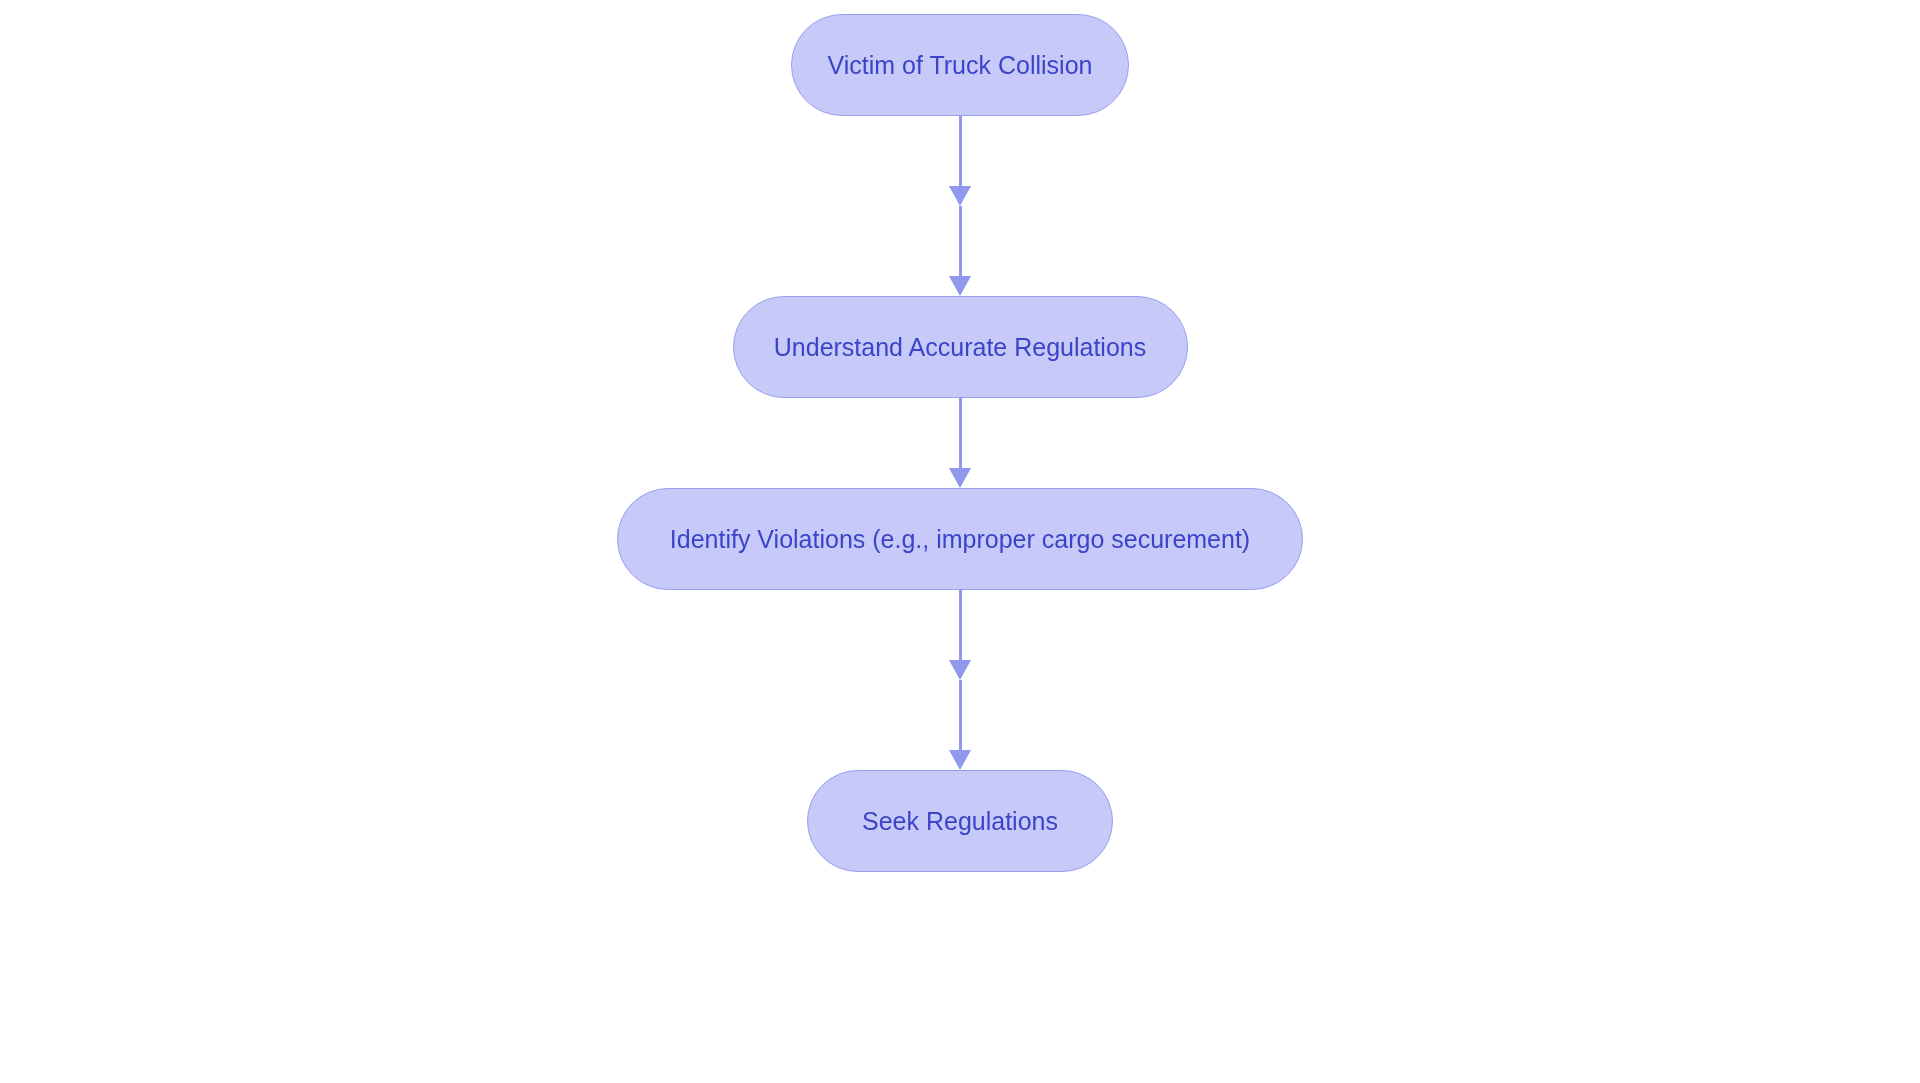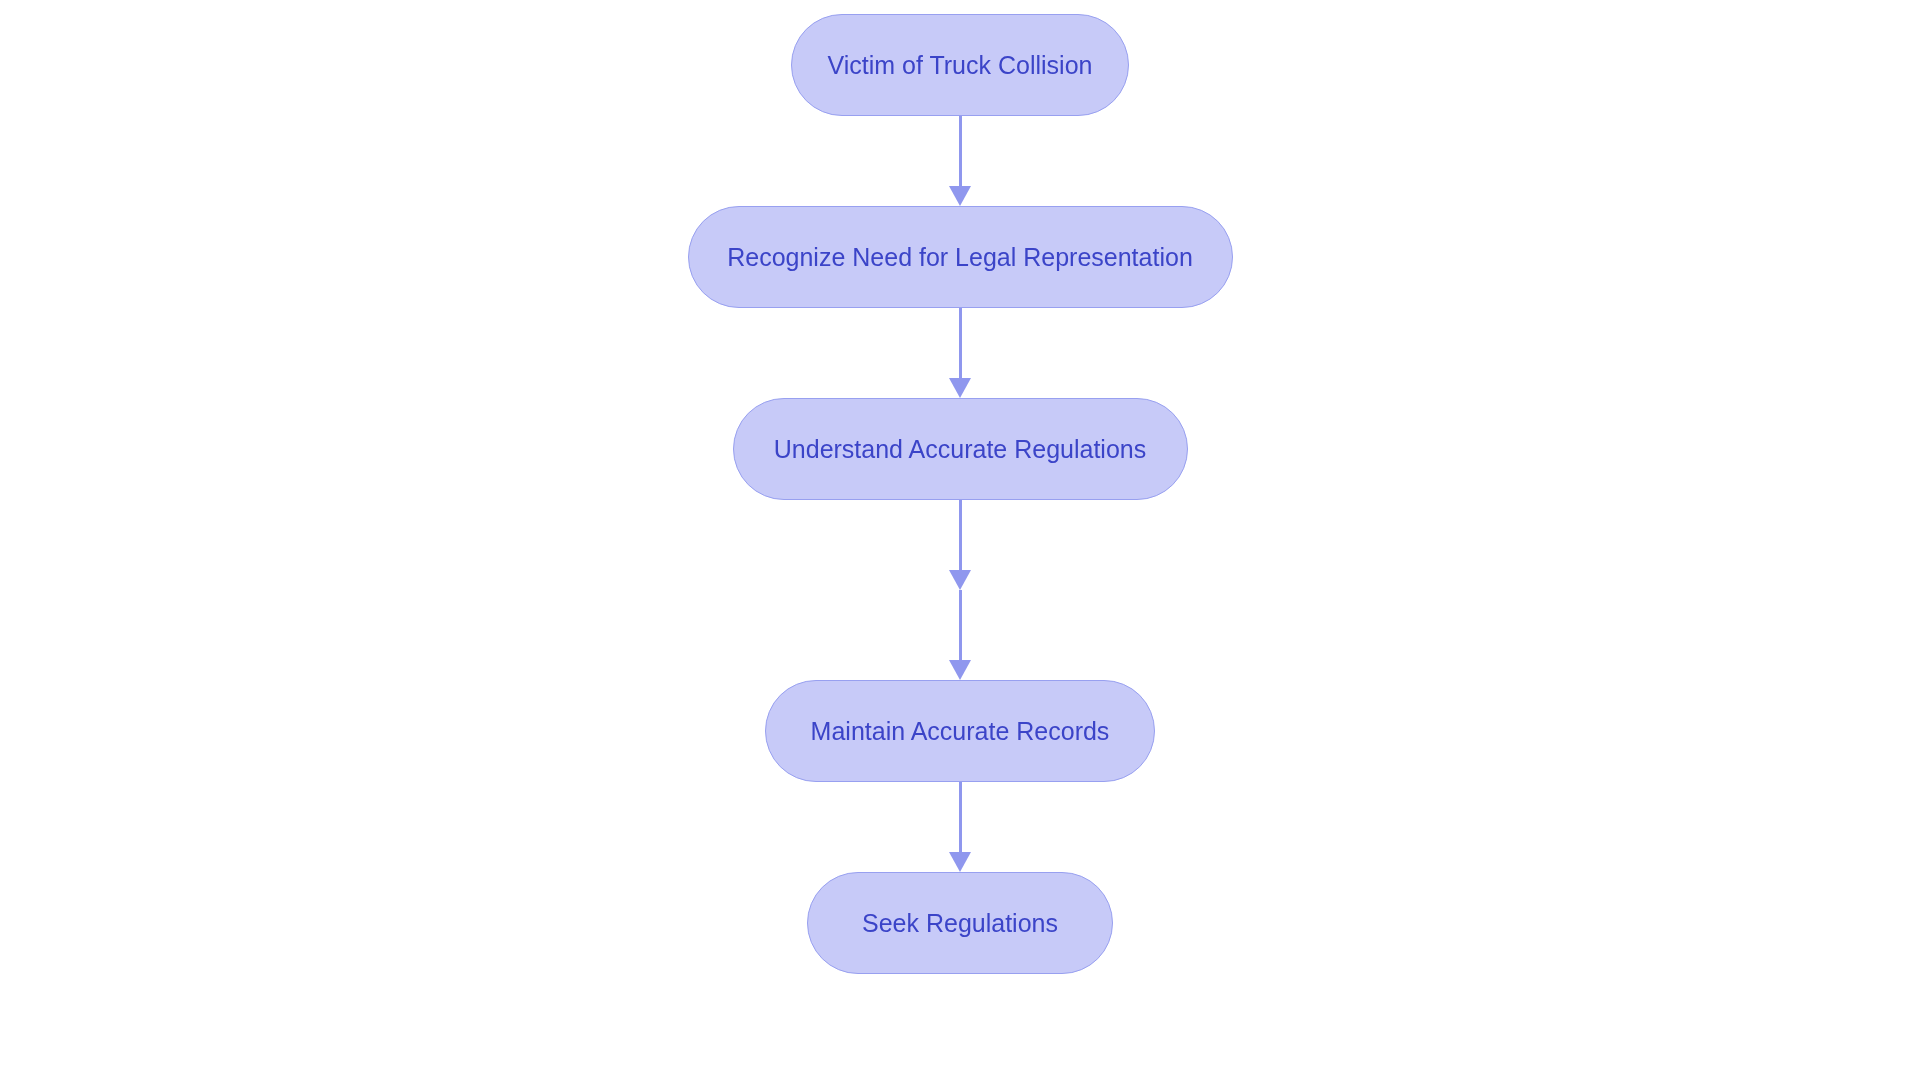--- a/index.html
+++ b/index.html
@@ -71,47 +71,44 @@
 
   <div class="flow-node w1">
     <span>Victim of Truck Collision</span>
   </div>
 
   <div class="connector">
     <div class="line"></div>
     <div class="head"></div>
   </div>
 
-  <div class="flow-node w2">
-    <span>Recognize Need for Legal Representation</span>
-  </div>
 
   <div class="connector">
     <div class="line"></div>
     <div class="head"></div>
   </div>
 
   <div class="flow-node w3">
     <span>Understand Accurate Regulations</span>
   </div>
 
   <div class="connector">
     <div class="line"></div>
     <div class="head"></div>
   </div>
 
+  <div class="flow-node w4">
+    <span>Identify Violations (e.g., improper cargo securement)</span>
+  </div>
 
   <div class="connector">
     <div class="line"></div>
     <div class="head"></div>
   </div>
 
-  <div class="flow-node w5">
-    <span>Maintain Accurate Records</span>
-  </div>
 
   <div class="connector">
     <div class="line"></div>
     <div class="head"></div>
   </div>
 
   <div class="flow-node w6">
     <span>Seek Regulations</span>
   </div>
 

